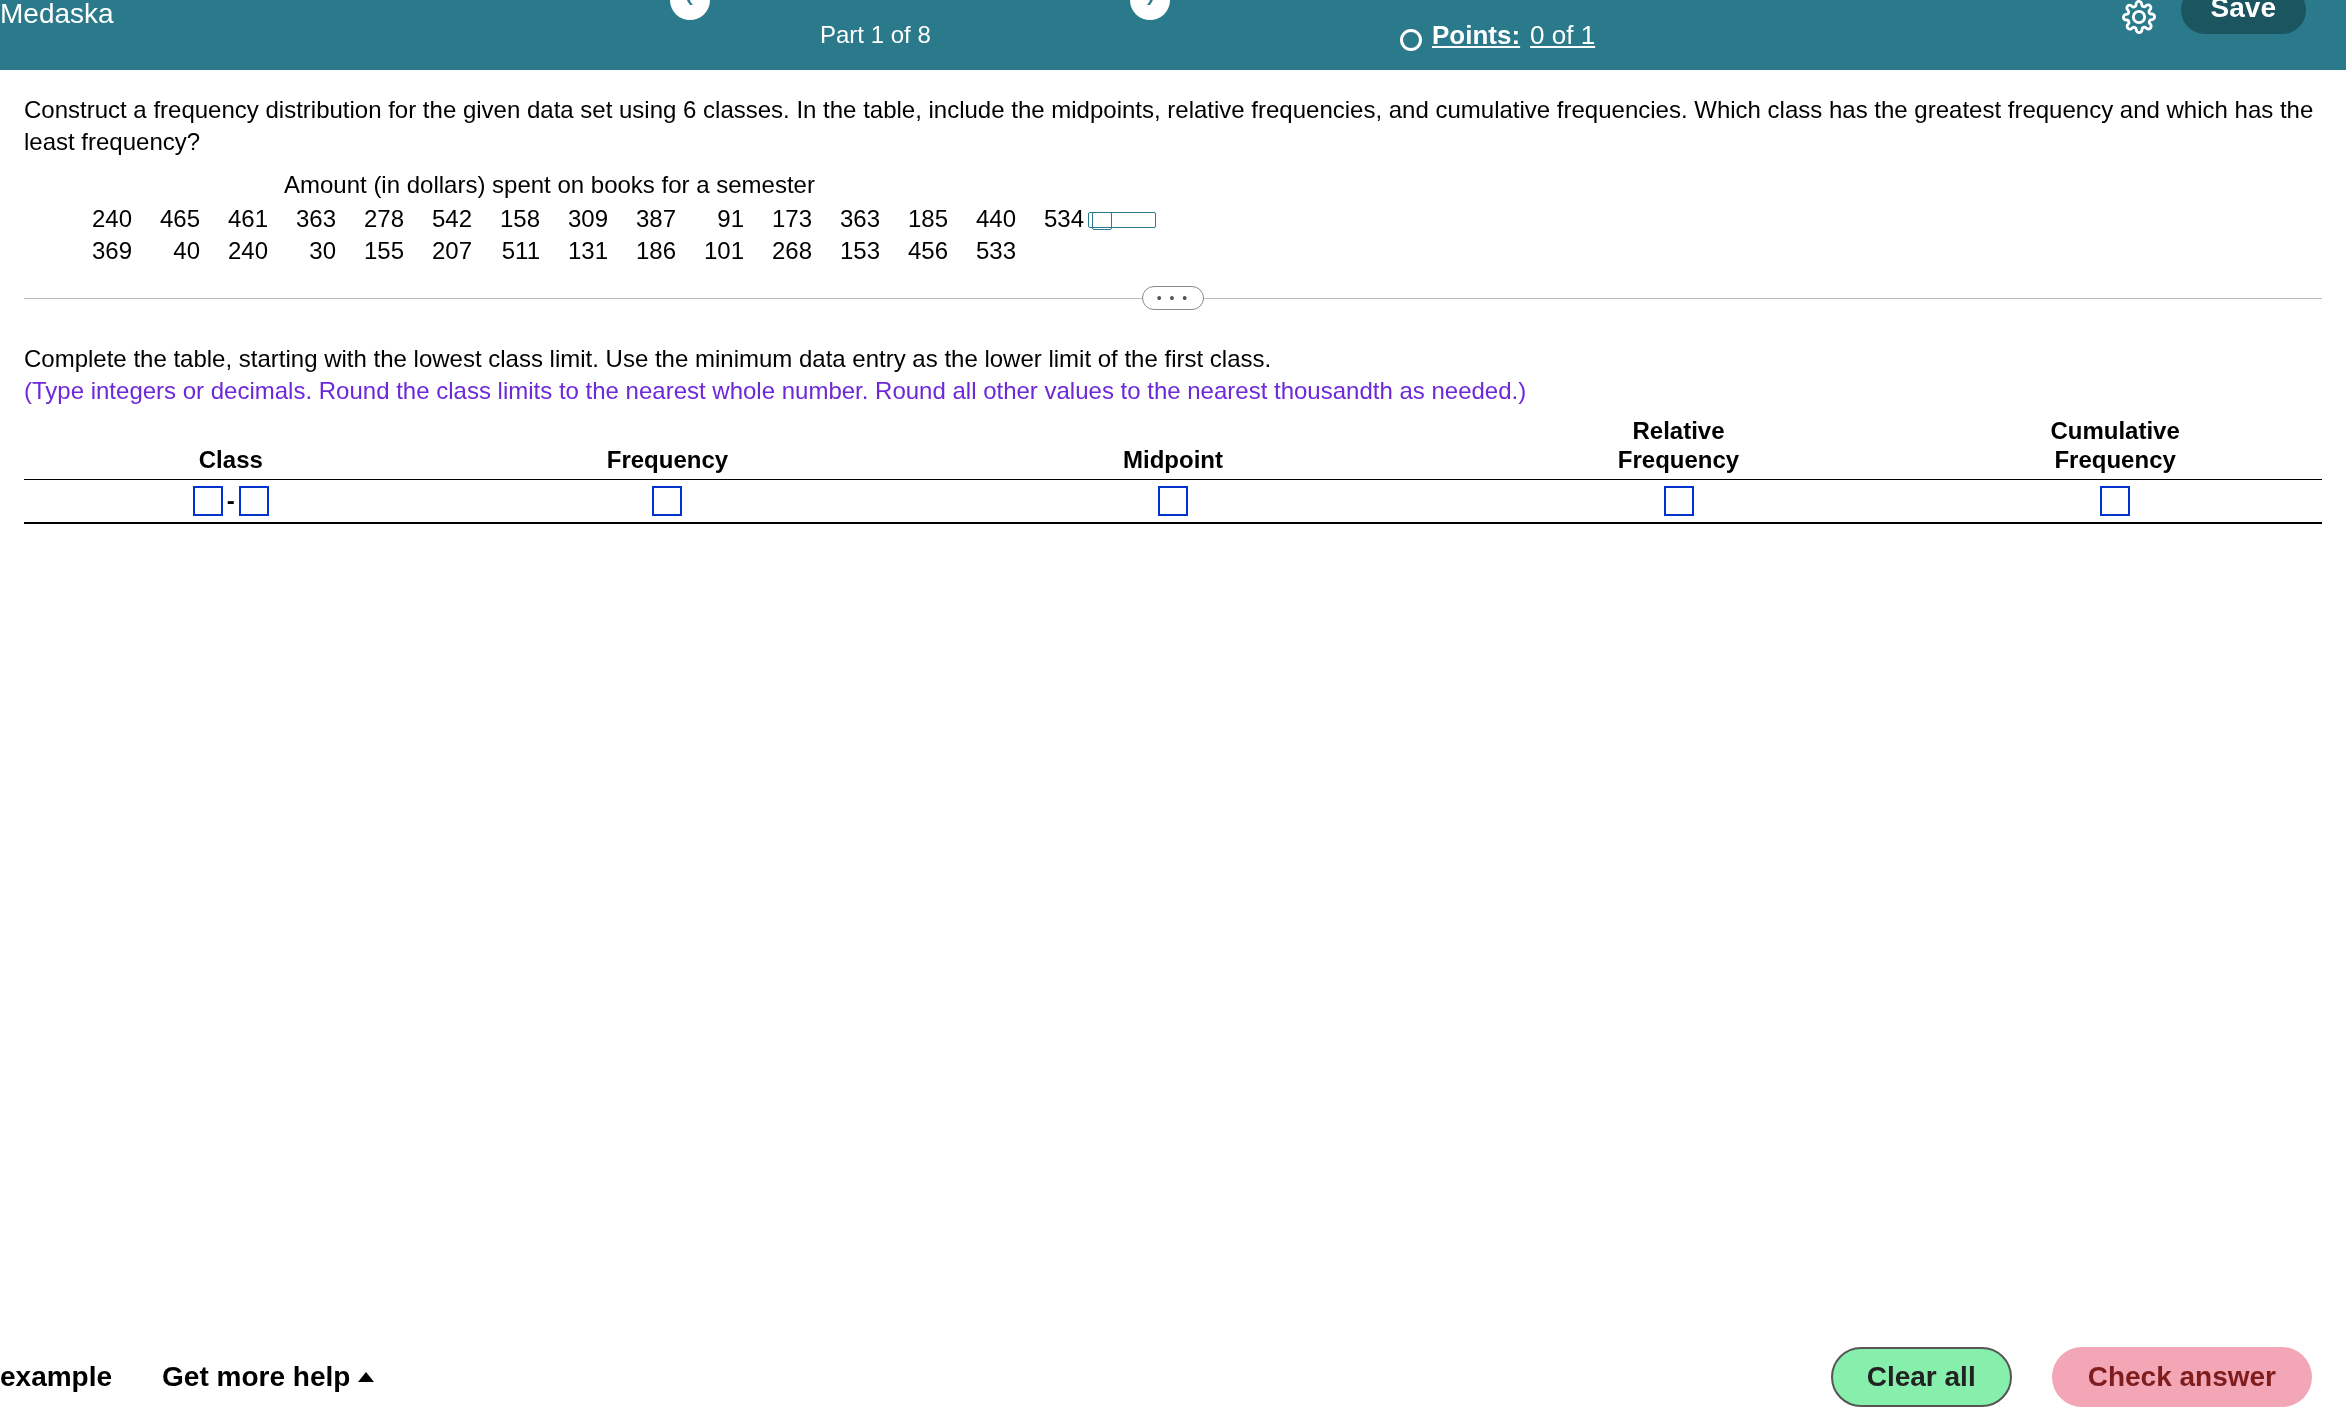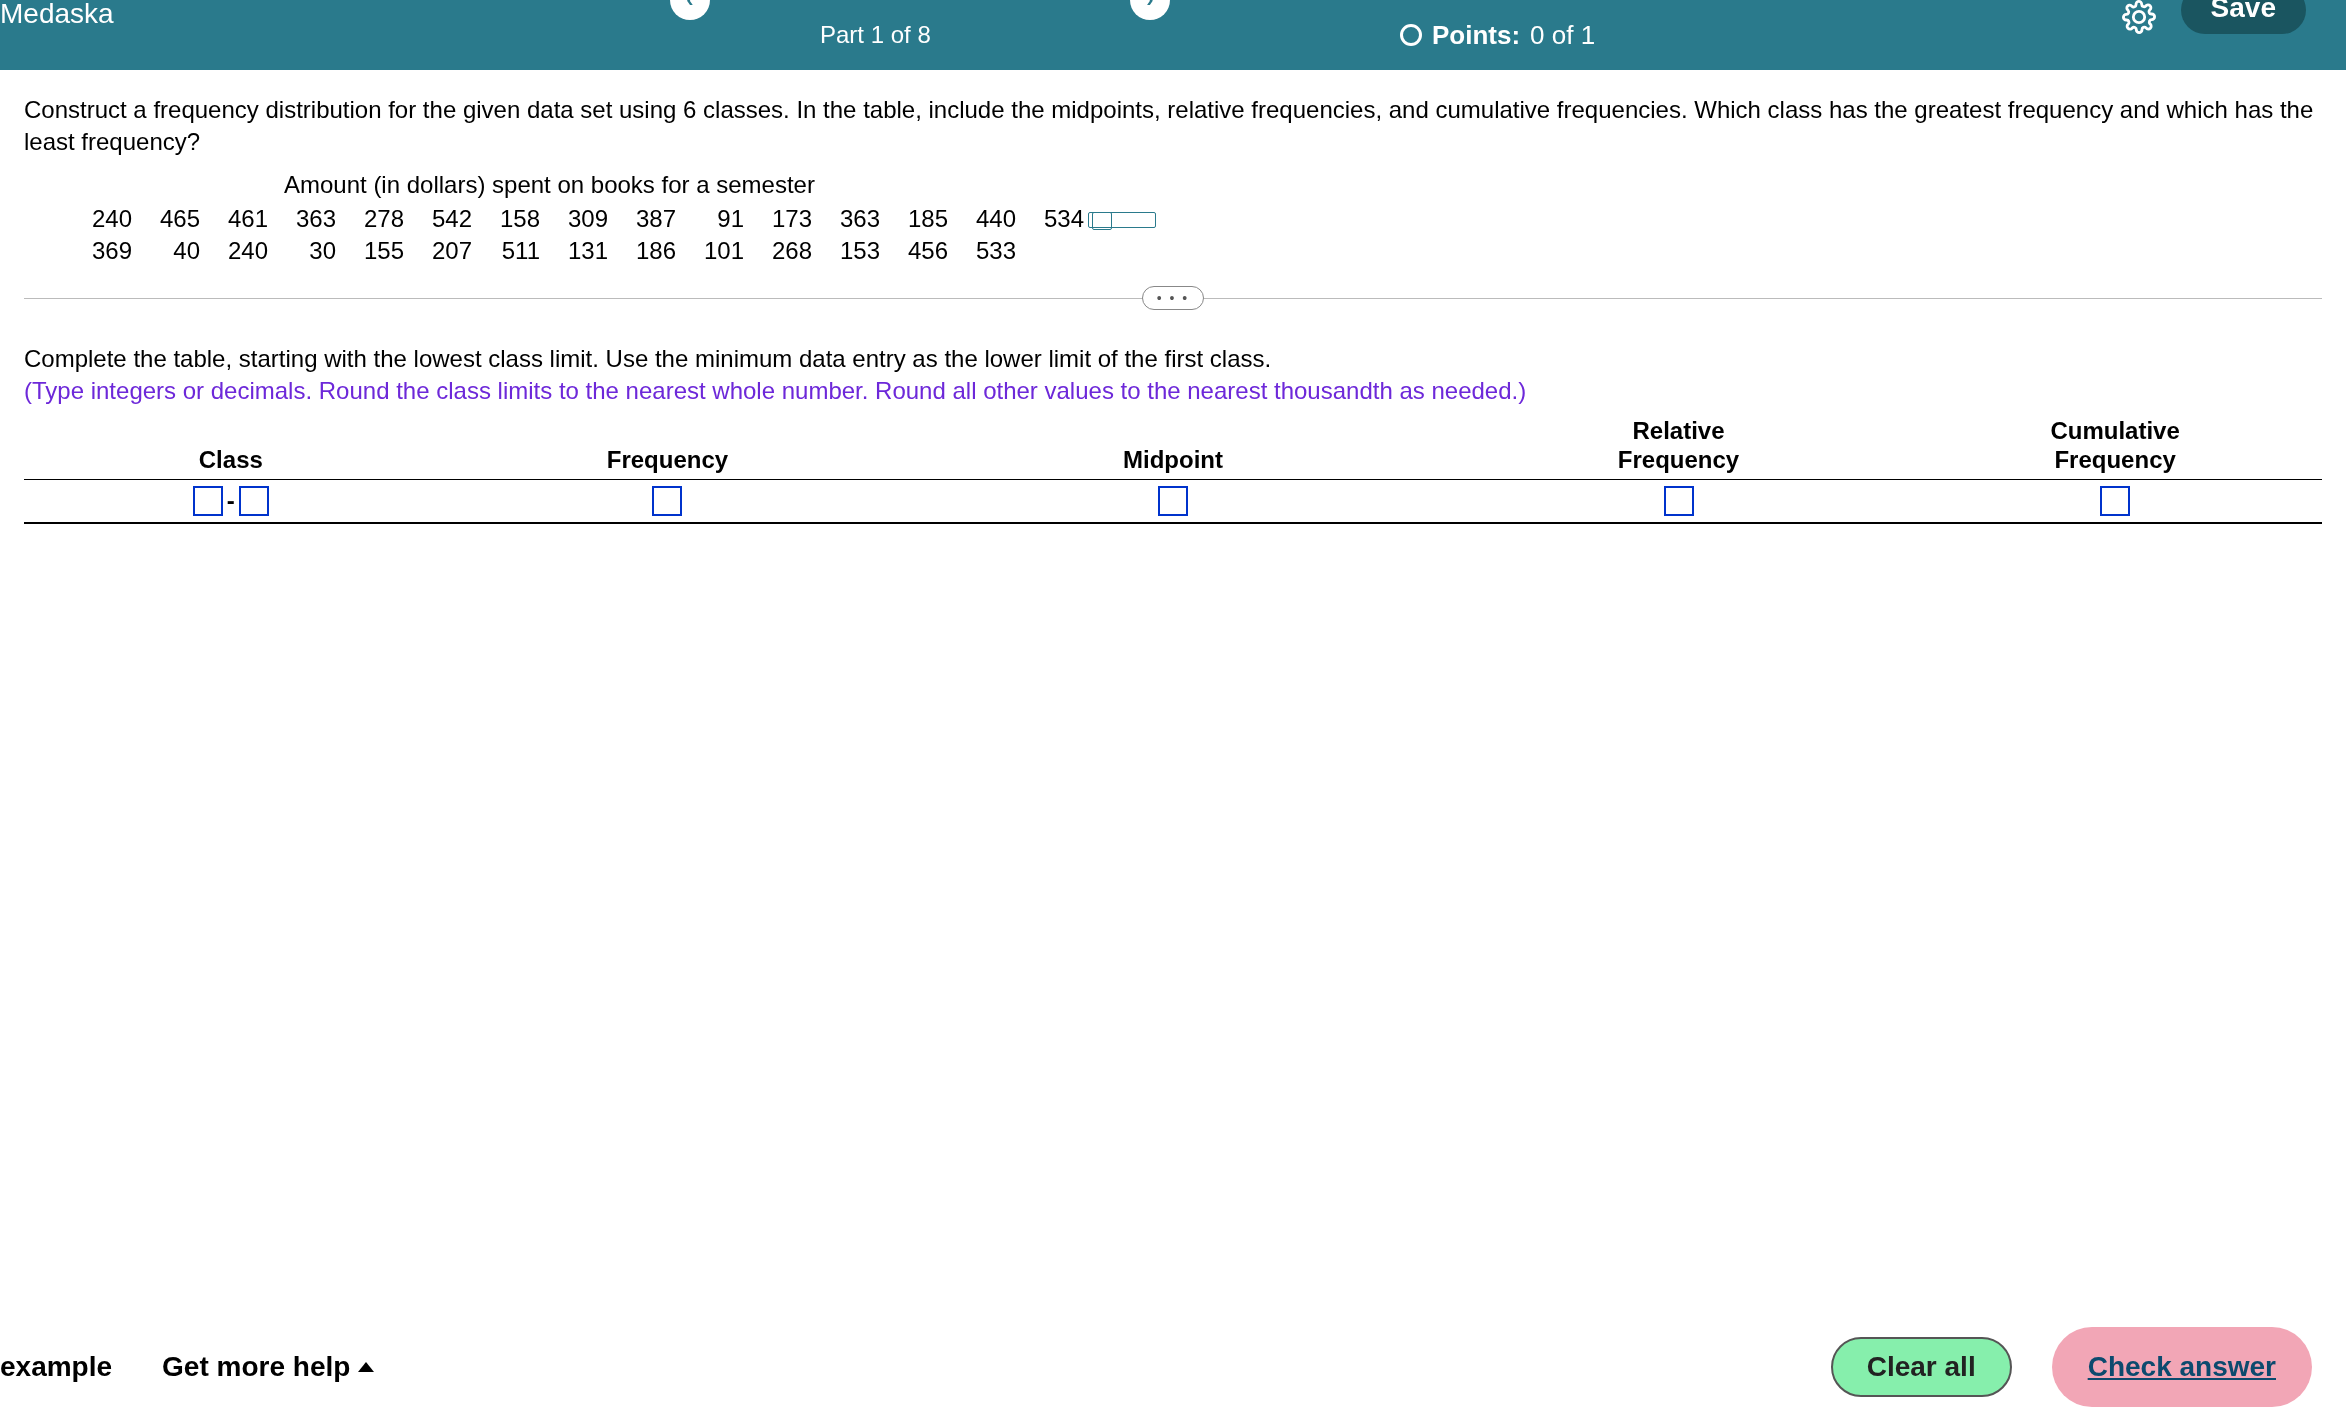--- a/index.html
+++ b/index.html
@@ -47,23 +47,24 @@
   .nav-next { left: 1130px; }
   .part-label {
     position: absolute;
     left: 820px;
     font-size: 24px;
   }
   .points-wrap {
     position: absolute;
     left: 1400px;
     display: flex;
-    align-items: center;
+    align-items: flex-end;
     gap: 10px;
     font-size: 26px;
+    text-decoration: underline;
   }
   .points-circle {
     width: 22px;
     height: 22px;
     border: 3px solid #fff;
     border-radius: 50%;
     display: inline-block;
   }
   .points-label { font-weight: bold; }
   .gear-wrap {
@@ -248,27 +249,26 @@
     padding: 12px 34px;
     font-size: 28px;
     font-weight: bold;
     background: #86efac;
     cursor: pointer;
     color: #222;
   }
   .check-btn {
     border: none;
     border-radius: 40px;
-    padding: 24px 36px;
+    padding: 14px 36px;
     font-size: 28px;
     font-weight: bold;
     background: #f2a6b6;
-    color: #0c4a6e;
-    cursor: pointer;
-    text-decoration: underline;
+    color: #7f1d1d;
+    cursor: pointer;
   }
 </style>
 </head>
 <body>
 
 <div class="topbar">
   <div class="brand">Medaska</div>
 
   <div class="nav-btn nav-prev">
     <span>‹</span>

